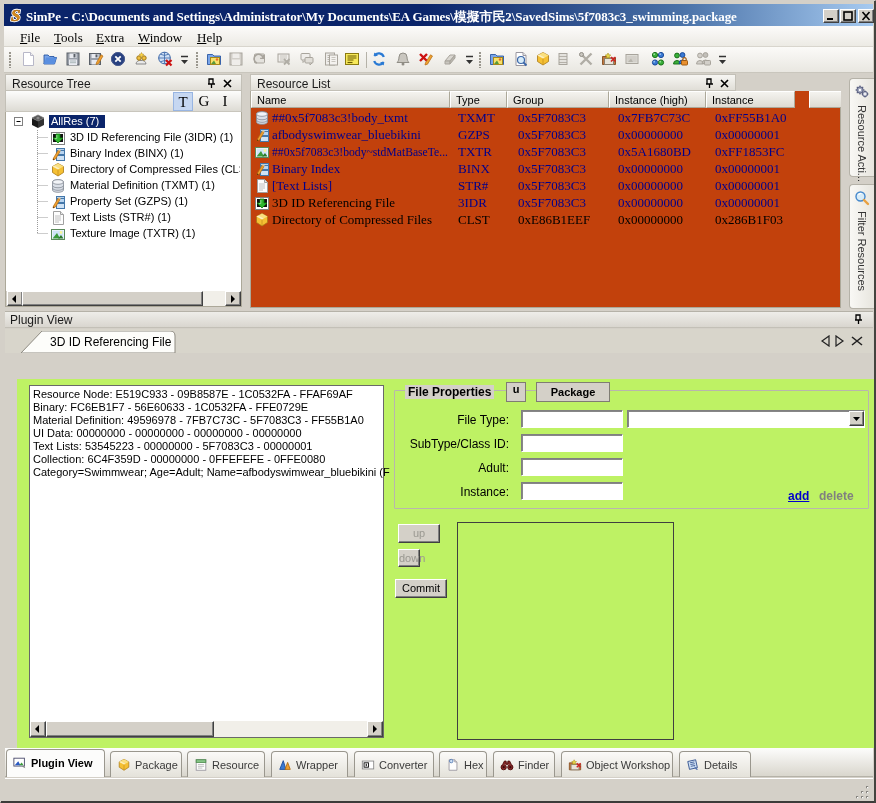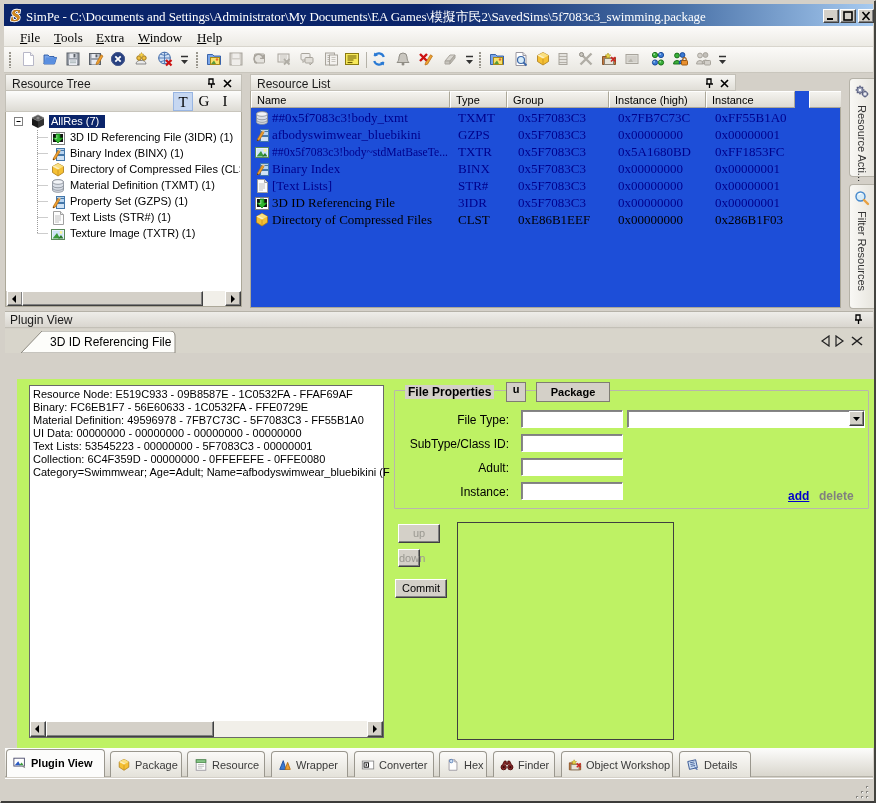--- a/index.html
+++ b/index.html
@@ -3,21 +3,21 @@
 <meta charset="utf-8">
 <style>
 * { margin:0; padding:0; box-sizing:border-box; }
 html,body { width:876px; height:803px; overflow:hidden; }
 body { font-family:"Liberation Sans", sans-serif; font-size:11px; background:#d4d0c8; }
 #win { position:absolute; left:0; top:0; width:876px; height:803px; background:#d4d0c8;
   border-left:1px solid #d4d0c8; border-top:1px solid #d4d0c8; border-right:1px solid #404040; border-bottom:1px solid #404040; }
 .abs { position:absolute; }
 
 #titlebar { left:3px; top:3px; width:869px; height:22px; background:linear-gradient(to right,#0a246a 0%,#0a246a 48%,#4a72a8 78%,#a6caf0 100%); }
-#titletxt { position:absolute; left:22px; top:4px; color:#fff; font-family:"Liberation Serif",serif; font-weight:normal; font-size:13px; letter-spacing:-0.1px; white-space:nowrap; }
+#titletxt { position:absolute; left:22px; top:4px; color:#fff; font-family:"Liberation Serif",serif; font-weight:bold; font-size:13px; letter-spacing:-0.1px; white-space:nowrap; }
 .tbtn { position:absolute; top:5px; width:16px; height:14px; background:#d4d0c8; border-top:1px solid #fff; border-left:1px solid #fff; border-right:1px solid #404040; border-bottom:1px solid #404040; box-shadow:inset -1px -1px 0 #808080; text-align:center; line-height:12px; font-size:9px; font-weight:bold; color:#000; }
 
 #menubar { left:3px; top:25px; width:869px; height:21px; background:linear-gradient(to bottom,#fcfbfa,#eceae4); border-bottom:1px solid #d8d5cd; }
 .mitem { position:absolute; top:4px; font-family:"Liberation Serif",serif; font-size:13px; color:#000; }
 .mitem u { text-decoration:underline; }
 
 #toolbar { left:3px; top:46px; width:869px; height:26px; background:linear-gradient(to bottom,#fbfaf8,#e9e7e1); border-bottom:1px solid #c9c6bd; }
 .grip { position:absolute; top:5px; width:3px; height:16px; background-image:radial-gradient(circle at 1px 1px,#9a978e 1px,transparent 1.2px); background-size:3px 3px; }
 .ticon { position:absolute; top:4px; width:17px; height:17px; }
 .tsep { position:absolute; top:5px; width:1px; height:16px; background:#b5b2a8; }
@@ -30,21 +30,21 @@
 #tgi-t { background:#c6d7f1; border:1px solid #98b5e2; }
 
 #treebox { left:4px; top:111px; width:237px; height:179px; background:#fff; border-left:1px solid #aca899; border-right:1px solid #aca899; overflow:hidden; }
 #tree-hscroll { left:4px; top:290px; width:237px; height:16px; background:#d4d0c8; border-left:1px solid #aca899; border-right:1px solid #aca899; border-bottom:1px solid #aca899; }
 
 .sbtn { position:absolute; background:#d4d0c8; border-top:1px solid #fff; border-left:1px solid #fff; border-right:1px solid #404040; border-bottom:1px solid #404040; box-shadow:inset -1px -1px 0 #808080; }
 .sthumb { position:absolute; background:#d4d0c8; border-top:1px solid #fff; border-left:1px solid #fff; border-right:1px solid #404040; border-bottom:1px solid #404040; box-shadow:inset -1px -1px 0 #808080; }
 .strack { position:absolute; background:#f1efe9; }
 .arr { position:absolute; width:0; height:0; }
 
-#list-panel { left:249px; top:90px; width:591px; height:217px; background:#1d4ed8; border:1px solid #aca899; border-top:none; }
+#list-panel { left:249px; top:90px; width:591px; height:217px; background:#c2410c; border:1px solid #aca899; border-top:none; }
 #list-hdr { left:249px; top:73px; width:486px; height:17px; }
 .colhdr { position:absolute; top:0; height:17px; background:linear-gradient(to bottom,#f4f3ef,#dedbd3); border-right:1px solid #aca899; border-bottom:1px solid #aca899; border-top:1px solid #fff; border-left:1px solid #fff; font-size:11px; color:#000; line-height:16px; padding-left:5px; }
 
 #sidebar { left:843px; top:72px; width:30px; height:238px; background:#d4d0c8; }
 .sidetab { position:absolute; left:5px; width:25px; background:linear-gradient(to right,#f9f8f5,#e7e5de); border:1px solid #b5b2a8; border-right:none; border-radius:4px 0 0 4px; }
 .sidetxt { position:absolute; left:6px; writing-mode:vertical-rl; font-size:11px; color:#333; white-space:nowrap; }
 
 #pv-bar { left:4px; top:310px; width:868px; height:17px; background:linear-gradient(to bottom,#eeede9,#d9d6cf); border-top:1px solid #b5b2a8; border-bottom:1px solid #c3c0b7; font-size:12px; color:#1a1a1a; }
 #tabrow { left:4px; top:328px; width:868px; height:24px; background:#d8d5cb; }
 #ptab { position:absolute; left:15px; top:2px; width:156px; height:22px; }

